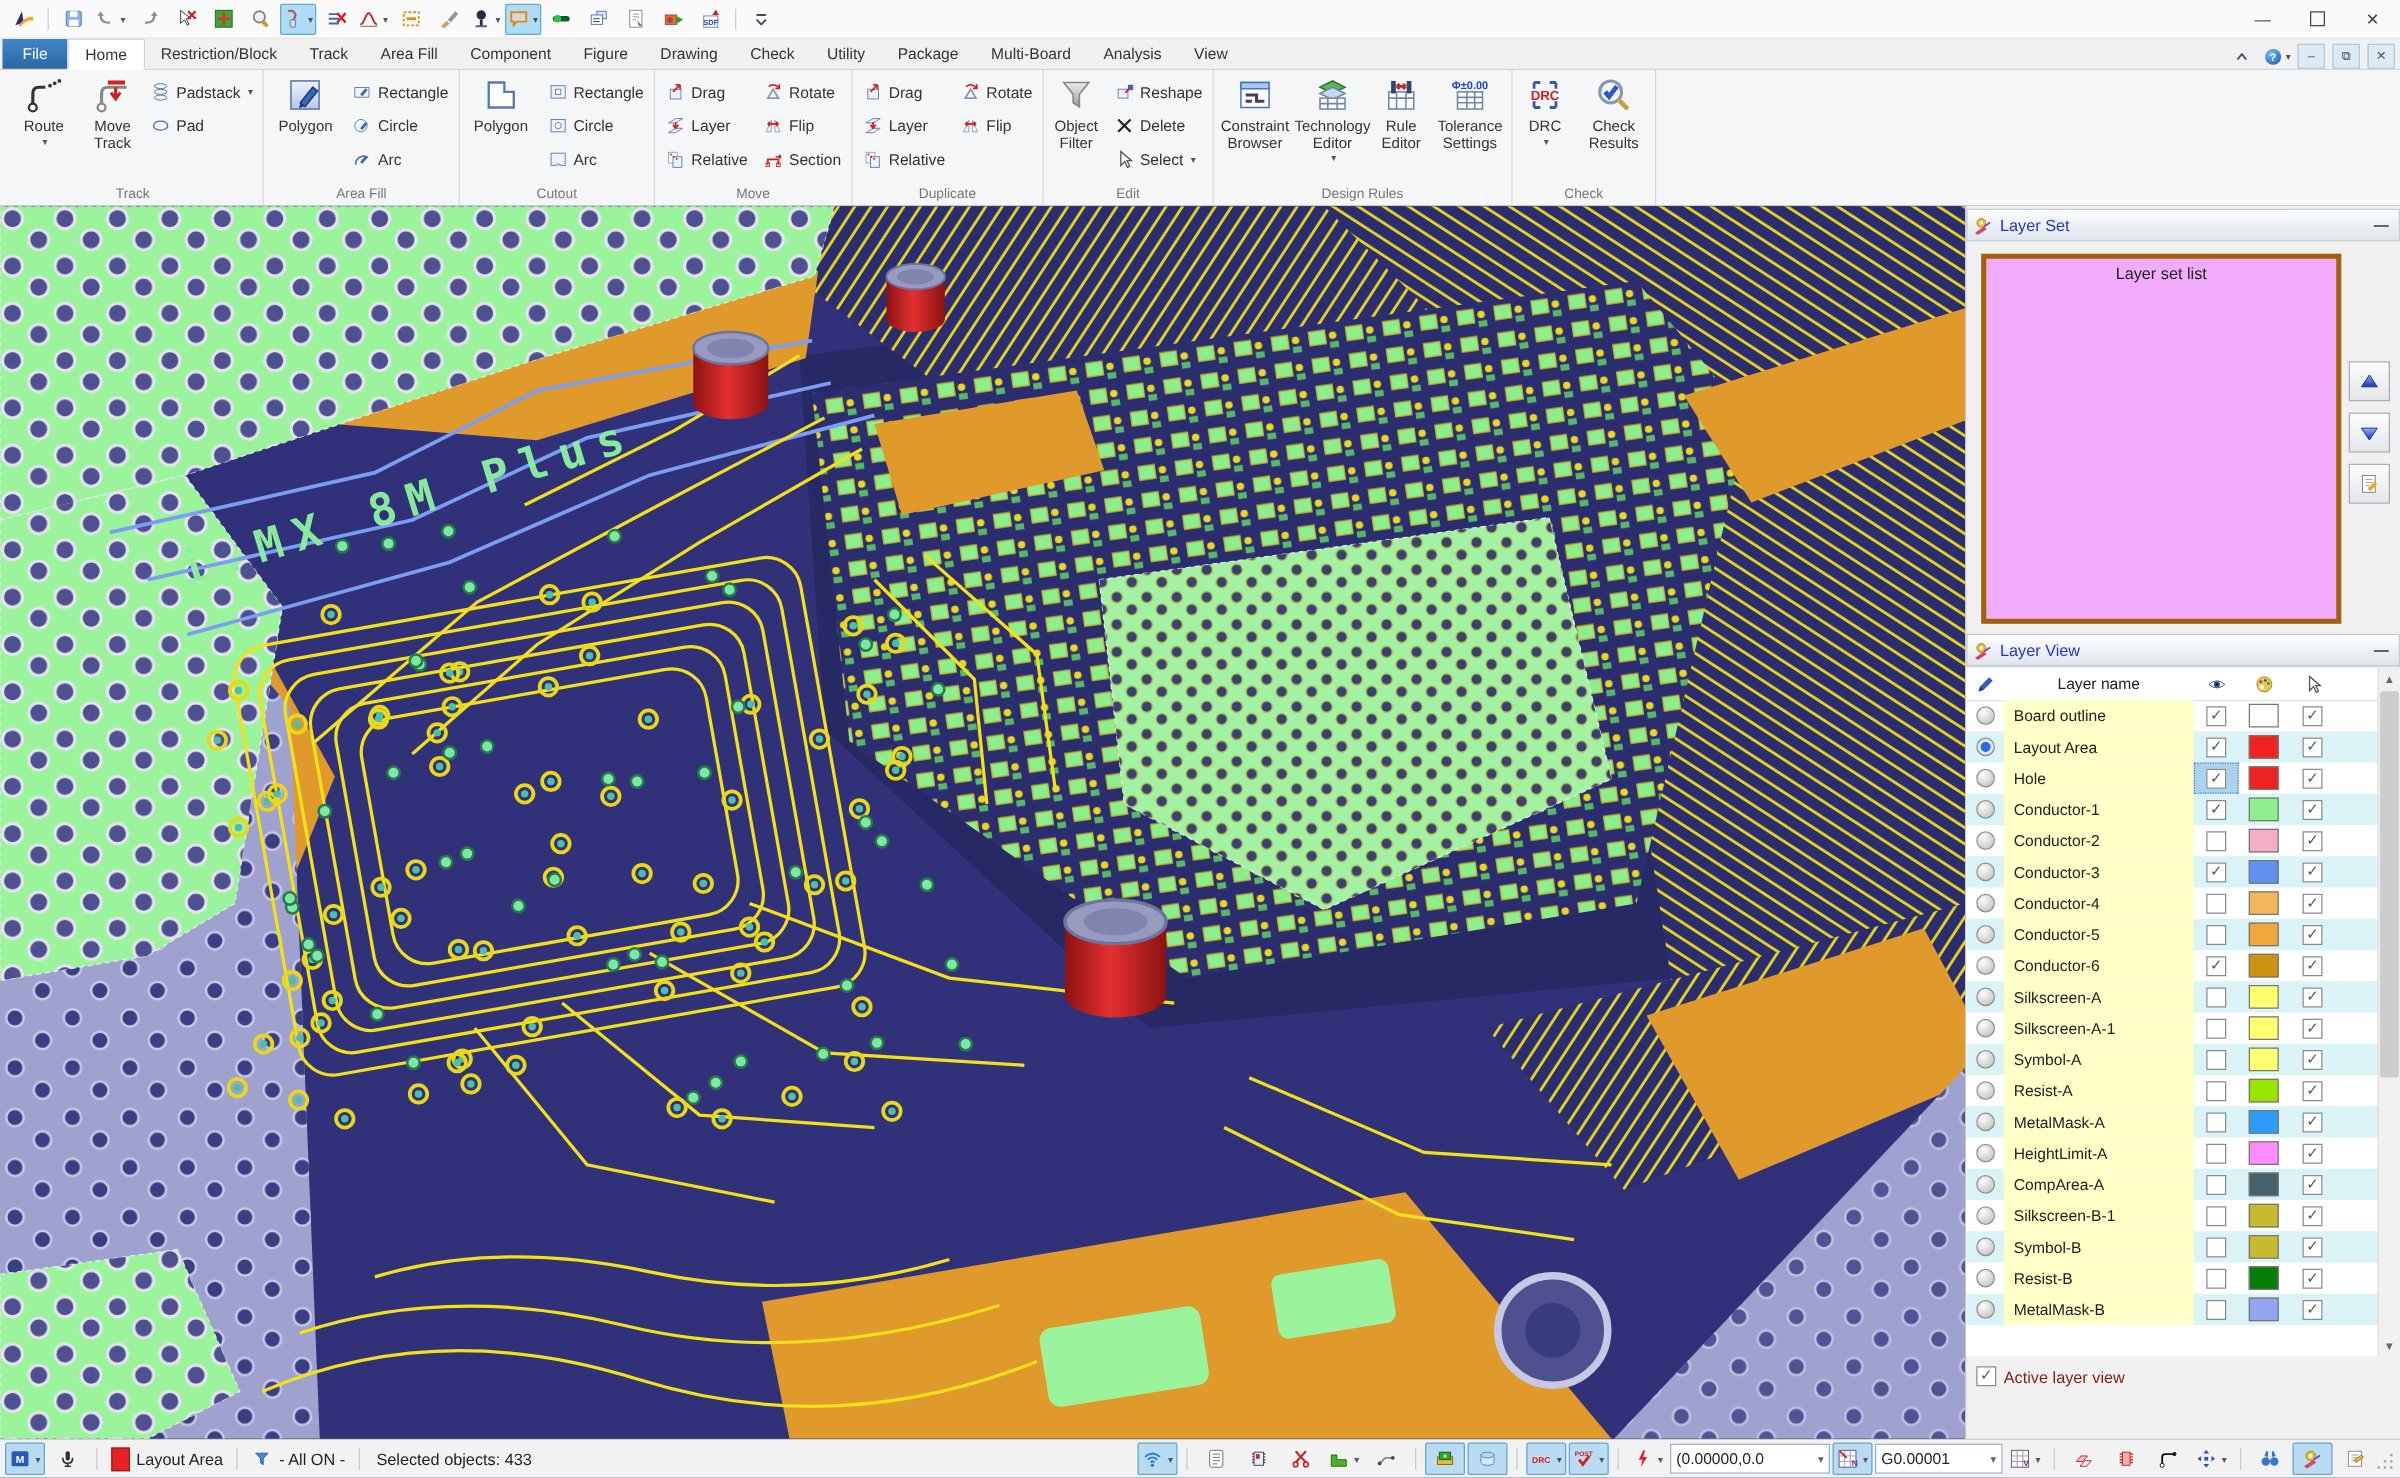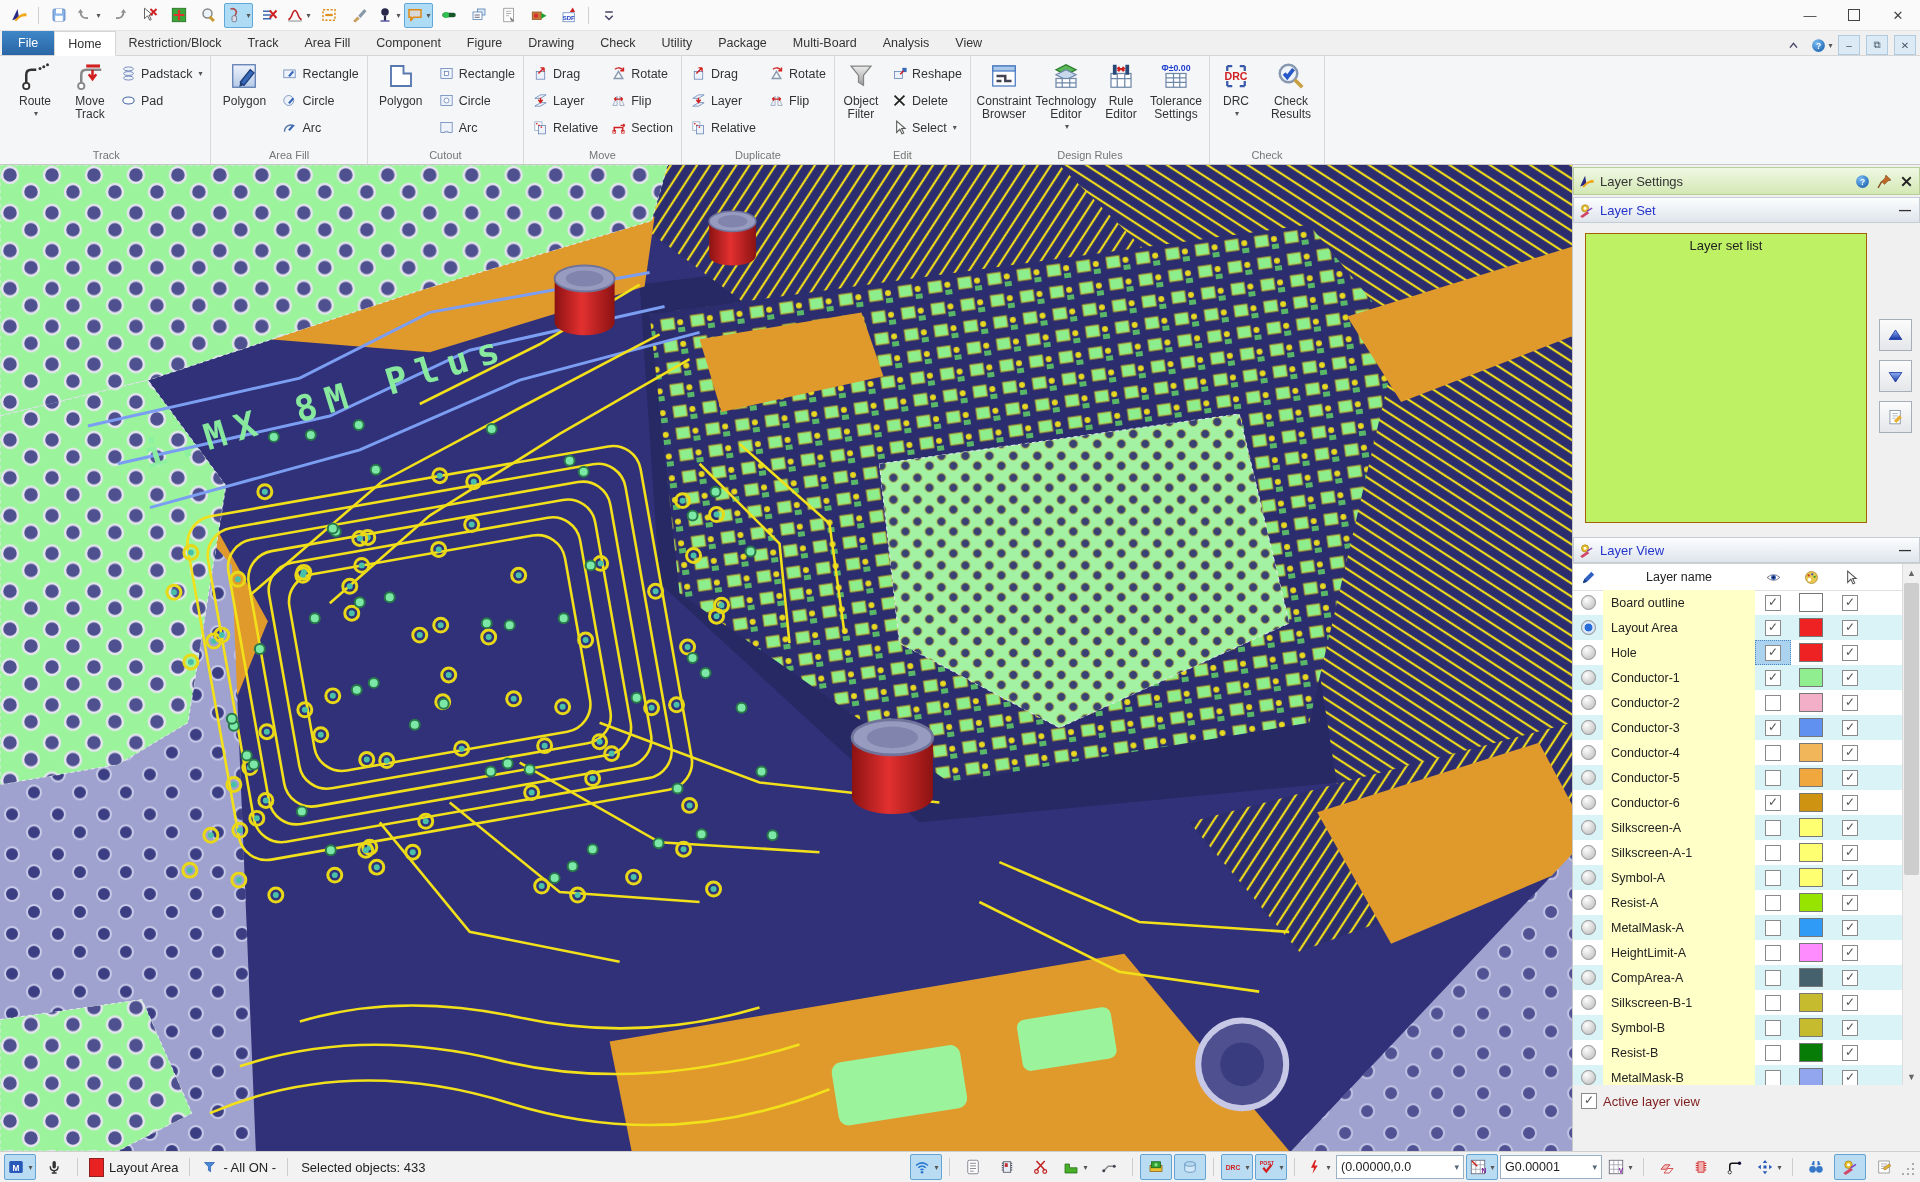--- a/index.html
+++ b/index.html
@@ -47,21 +47,21 @@
   #canvas svg{display:block;width:100%;height:100%;}
   
   #panel{width:347px;background:#f0f0f0;border-left:1px solid #c8c8c8;display:flex;flex-direction:column;}
   .panel-title{height:26px;margin-top:2px;background:linear-gradient(#f0f8e4,#d3e8b4);border:1px solid #b8cf9a;display:flex;align-items:center;padding:0 4px;gap:5px;}
   .panel-title .t{font-size:13px;color:#333;flex:1;}
   .pt-ic{width:17px;height:17px;}
   .sec-bar{height:24px;background:linear-gradient(#fcfdfe,#dfe5ec);border:1px solid #c5ccd4;display:flex;align-items:center;gap:5px;padding:0 4px;margin-top:2px;}
   .sec-bar .t{font-size:13px;color:#2334cc;flex:1;}
   .minus-btn{width:18px;height:14px;display:flex;align-items:center;justify-content:center;color:#333;font-weight:bold;font-size:12px;border:1px solid transparent;}
   #layerset-area{height:312px;position:relative;}
-  #layerset-box{position:absolute;left:12px;top:10px;width:280px;height:288px;background:#bef264;border:1px solid #a16207;overflow:hidden;}
+  #layerset-box{position:absolute;left:12px;top:10px;width:280px;height:288px;background:#f0abfc;border:4px solid #a16207;overflow:hidden;}
   .ls-head{height:24px;text-align:center;line-height:24px;font-size:13px;color:#222;}
   .ls-row{height:27px;line-height:27px;padding-left:8px;font-size:13px;border-bottom:1px solid #ececec;color:#222;}
   #ls-btns{position:absolute;right:8px;top:96px;display:flex;flex-direction:column;gap:9px;}
   .ls-side-btn{width:31px;height:30px;background:linear-gradient(#fcfcfc,#e4e6ea);border:1px solid #a8aeb8;display:flex;align-items:center;justify-content:center;}
   .ls-side-btn .ic{width:19px;height:19px;}
   
   #lv-wrap{flex:1;position:relative;background:#fff;border-top:1px solid #d0d0d0;min-height:0;overflow:hidden;}
   .lv-grid{display:grid;grid-template-columns:30px 152px 36px 40px 38px 1fr;align-items:center;}
   #lv-header{height:26px;border-bottom:1px solid #e0e0e0;background:#fff;padding-right:17px;}
   #lv-header .hc{display:flex;align-items:center;justify-content:center;height:26px;}
@@ -1227,35 +1227,20 @@
           <path d="M-30,2 L-30,46 A30,13 0 0 0 30,46 L30,2" fill="url(#gCyl)"></path>
           <ellipse cx="0" cy="2" rx="30" ry="13" fill="#989bc0" stroke="#70739a" stroke-width="2"></ellipse>
           <ellipse cx="0" cy="2" rx="19" ry="8" fill="#8184ac"></ellipse>
         </g>
 
         <text transform="translate(148,305) rotate(-17)" font-size="36" letter-spacing="10" font-family="DejaVu Sans Mono,monospace" font-weight="bold" fill="#8cf2a0" opacity="0.95">i.MX 8M Plus</text>
       </svg>
     </div>
 
     <div id="panel">
-      <div class="panel-title">
-        <svg class="pt-ic" viewBox="0 0 24 24">
-            <use href="#sym-app"></use>
-          </svg>
-        <span class="t">Layer Settings</span>
-        <svg class="pt-ic" viewBox="0 0 24 24">
-            <use href="#sym-helpq"></use>
-          </svg>
-        <svg class="pt-ic" viewBox="0 0 24 24">
-            <use href="#sym-pin"></use>
-          </svg>
-        <svg class="pt-ic" viewBox="0 0 24 24">
-            <use href="#sym-close"></use>
-          </svg>
-      </div>
 
       <div class="sec-bar">
         <svg class="pt-ic" viewBox="0 0 24 24">
             <use href="#sym-gearpen"></use>
           </svg>
         <span class="t">Layer Set</span>
         <span class="minus-btn">—</span>
       </div>
 
       <div id="layerset-area">

